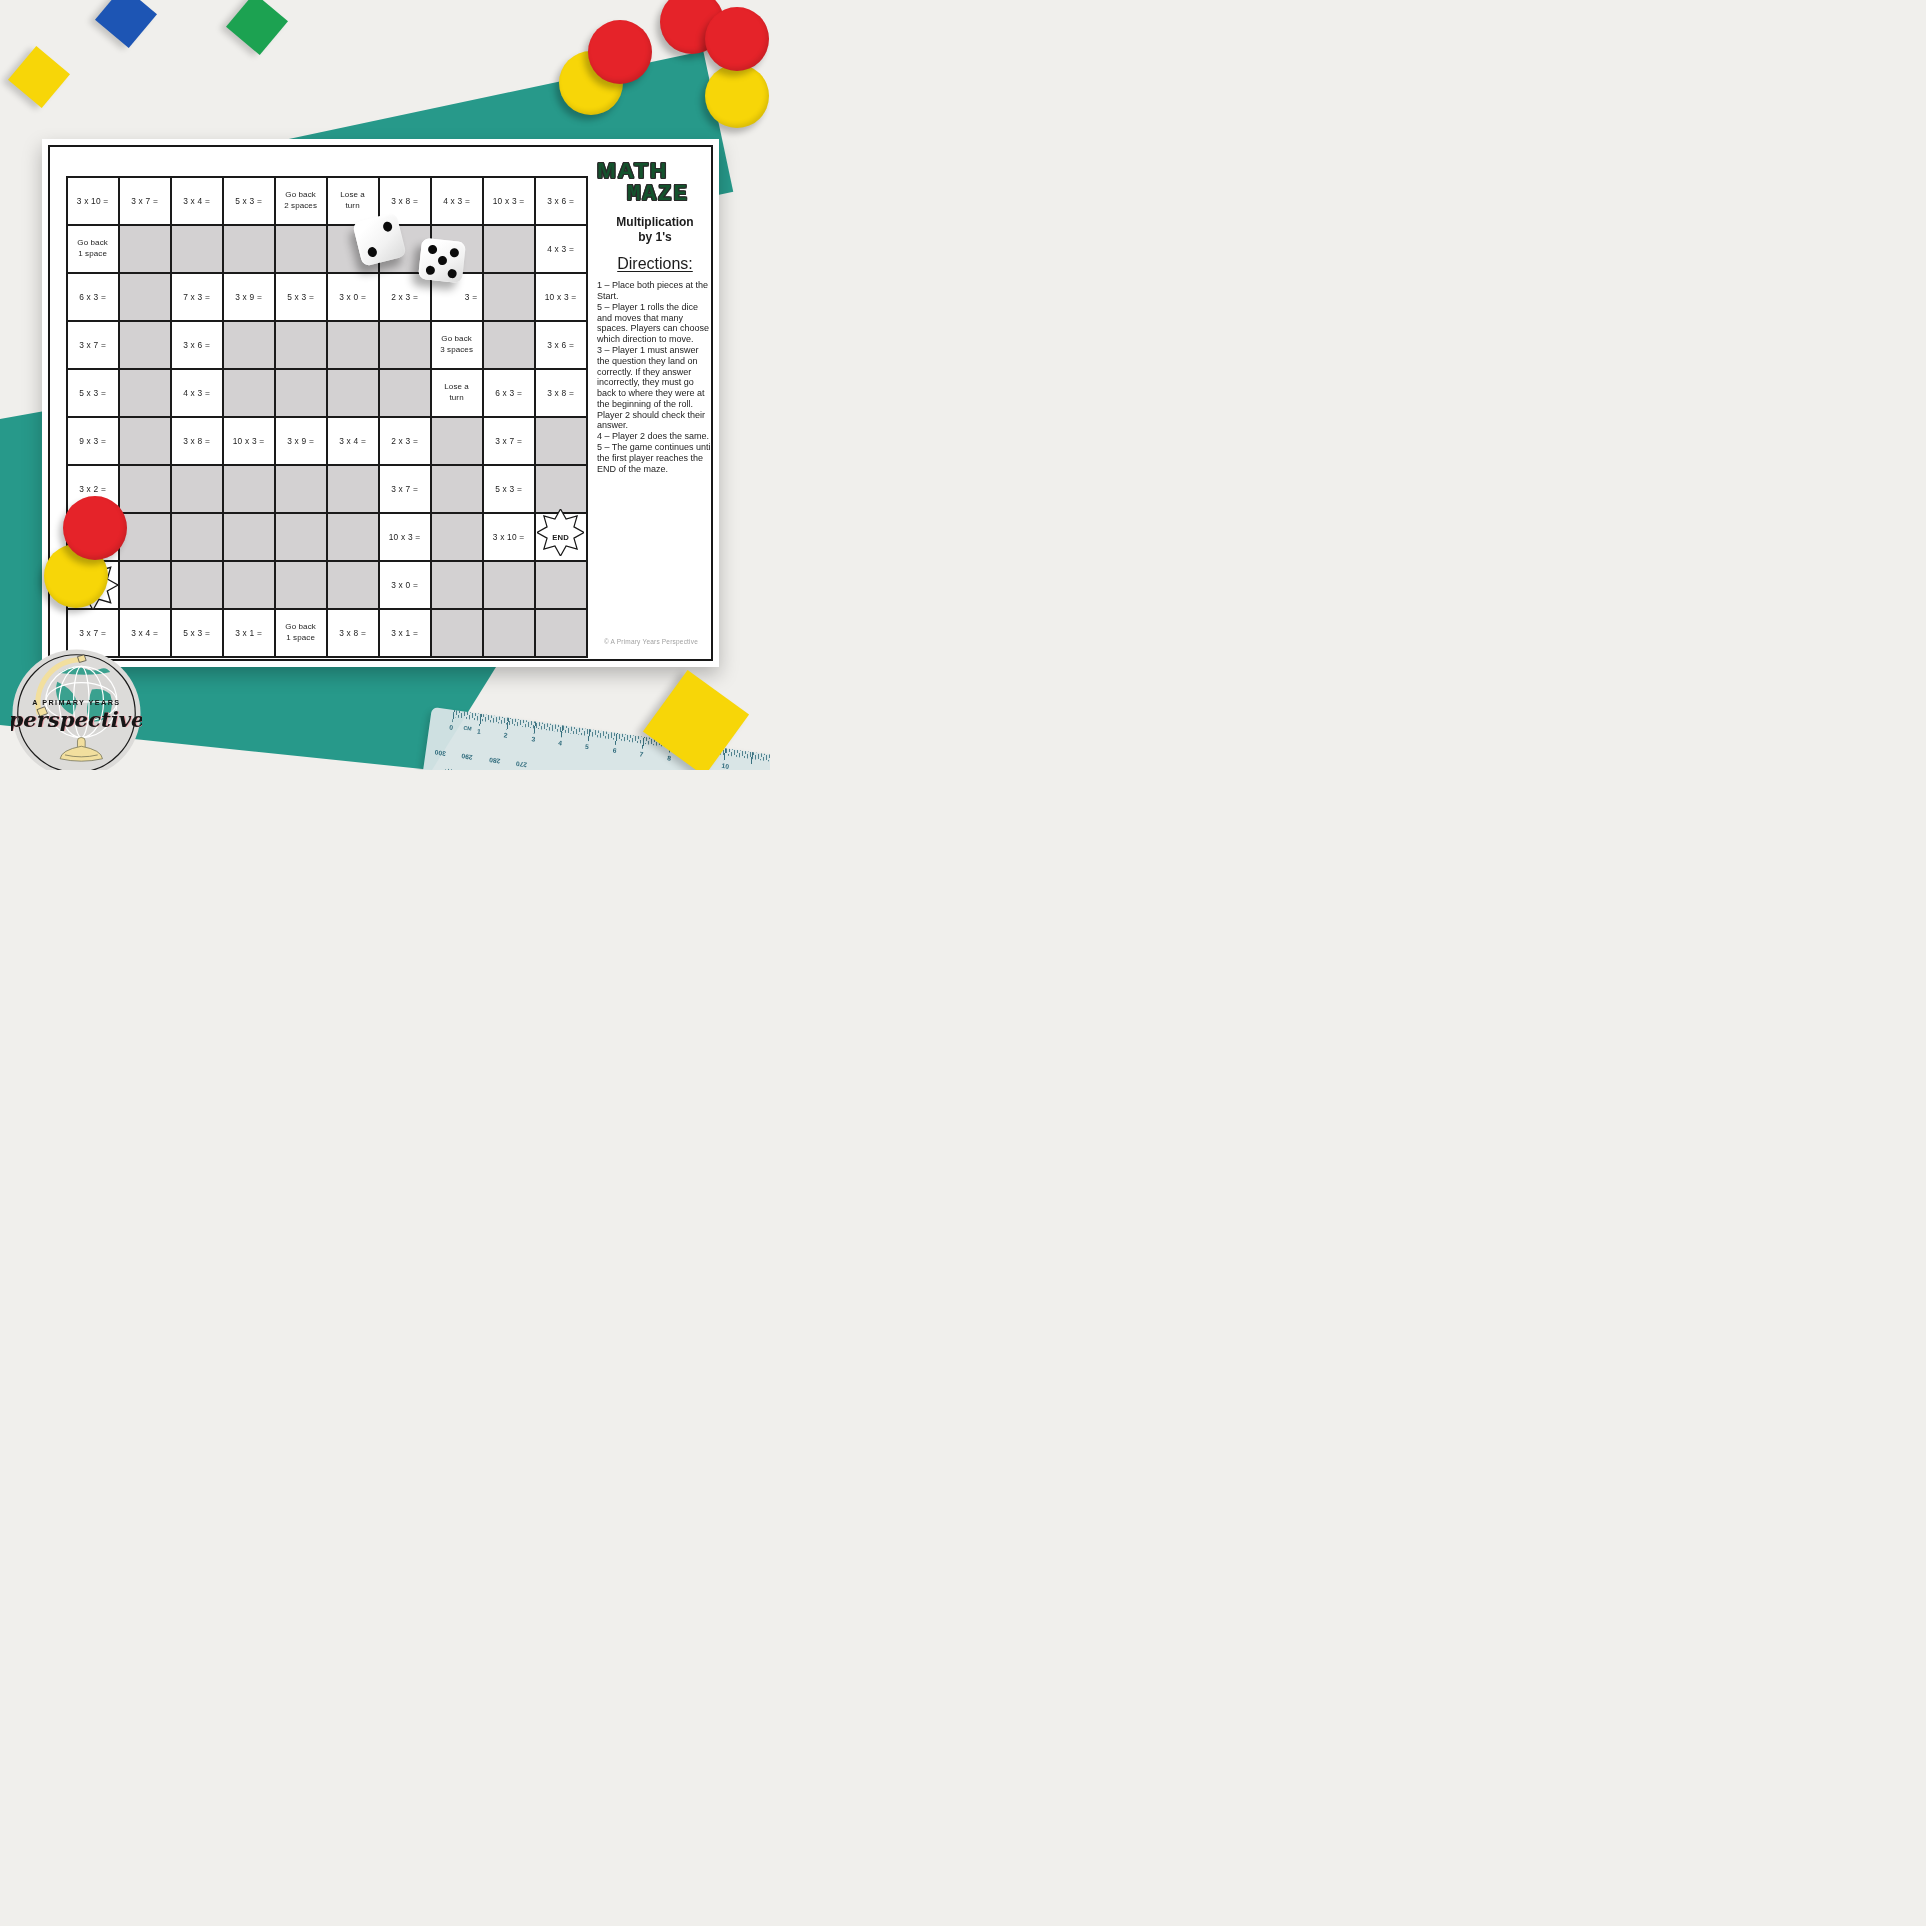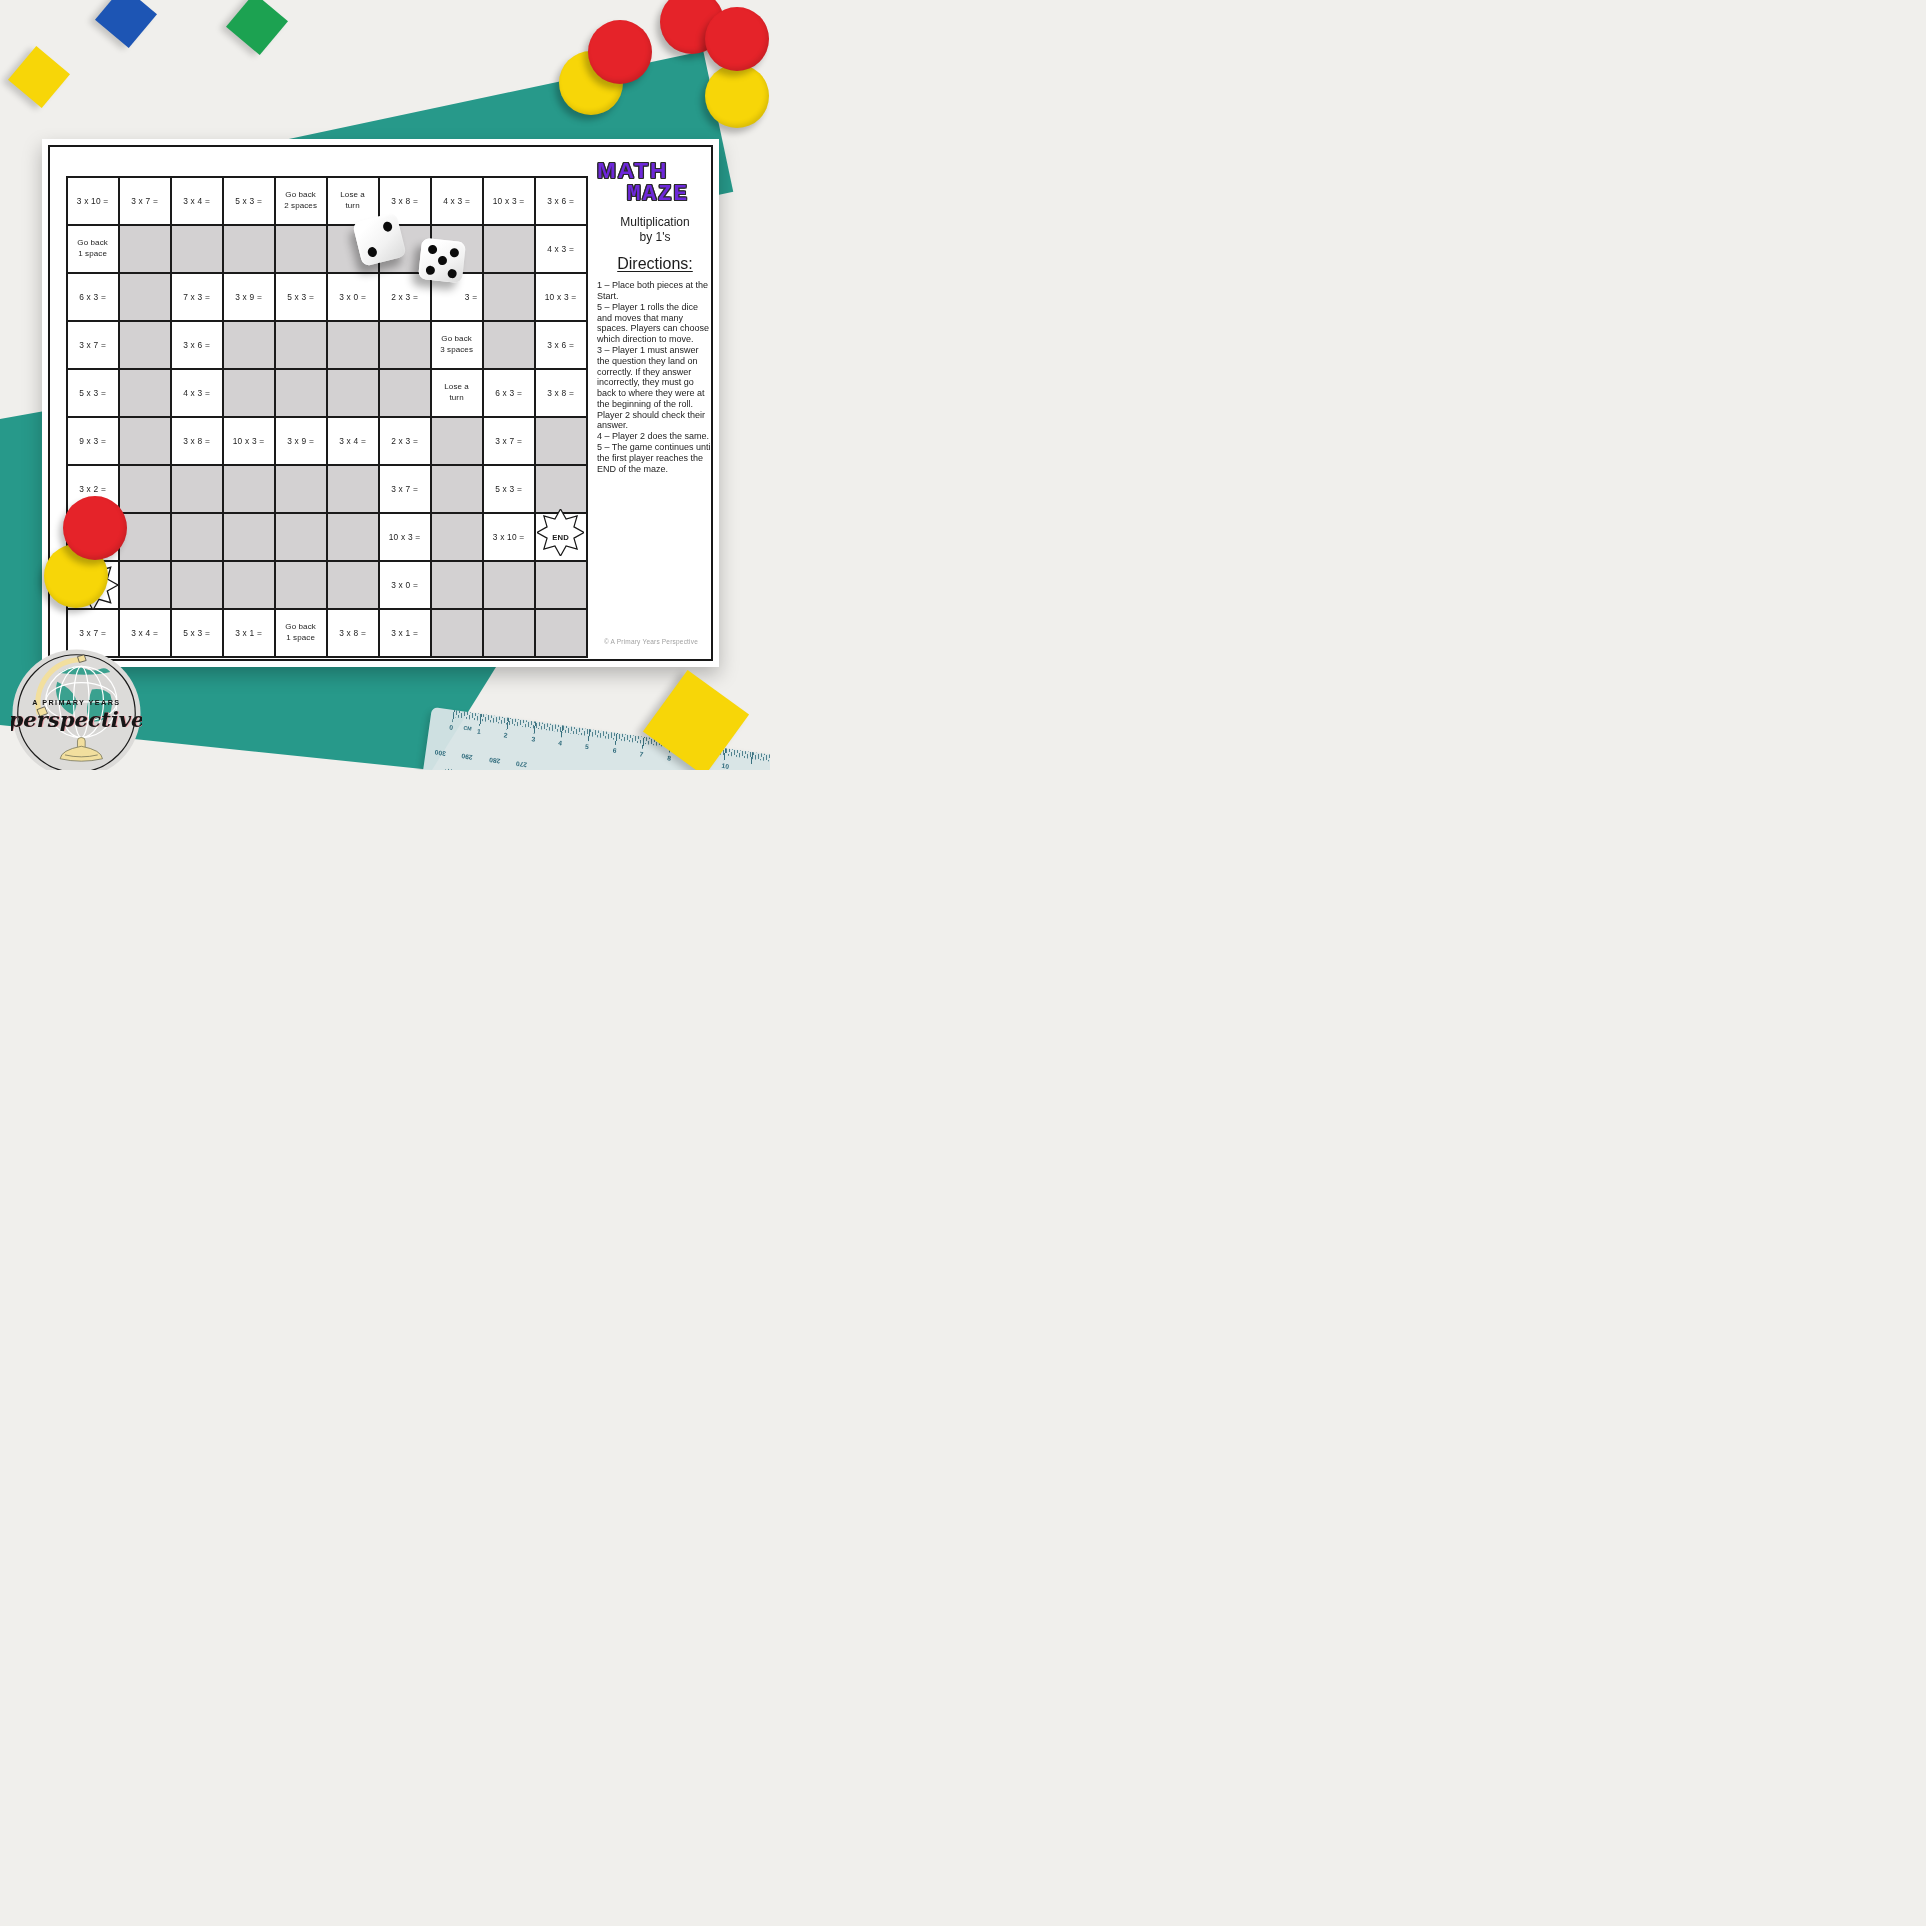--- a/index.html
+++ b/index.html
@@ -50,25 +50,25 @@
   .star-wrap{position:absolute;display:flex;align-items:center;justify-content:center;}
   .star-wrap svg{position:absolute;inset:0;}
   .star-label{position:relative;font-weight:700;z-index:1;}
   .start-star{width:50px;height:50px;}
   .end-star{width:47px;height:56px;}
   .start-star .star-label{font-size:6.7px;letter-spacing:0.2px;}
   .end-star .star-label{font-size:7.7px;}
 
   
   .panel{position:absolute;left:555px;top:20px;width:116px;color:#1c1c1c;}
-  .bubble{font-weight:800;font-size:22.6px;letter-spacing:1.9px;color:#6d28d9;line-height:1.04;
+  .bubble{font-weight:800;font-size:22.6px;letter-spacing:1.9px;color:#14532d;line-height:1.04;
           text-shadow:-1px -1px 0 #2a2a2a,1px -1px 0 #2a2a2a,-1px 1px 0 #2a2a2a,1px 1px 0 #2a2a2a,
                       -1.2px 0 0 #2a2a2a,1.2px 0 0 #2a2a2a,0 -1.2px 0 #2a2a2a,0 1.2px 0 #2a2a2a;}
   .bubble.l2{margin-left:30px;margin-top:1px;font-family:Liberation Mono, monospace;}
-  .subtitle{margin-top:7.7px;font-size:12px;font-weight:400;text-align:center;line-height:1.3;}
+  .subtitle{margin-top:7.7px;font-size:12px;font-weight:700;text-align:center;line-height:1.3;}
   .dir-head{margin-top:9.6px;font-size:16px;text-align:center;text-decoration:underline;
             text-underline-offset:1.9px;}
   .dir-body{margin-top:6.7px;font-size:9px;line-height:1.2;}
   .dir-body p{margin:0;}
   .copyright{position:absolute;right:21px;top:499px;font-size:6.5px;color:#a2a2a2;letter-spacing:0.2px;}
 
   
   .die{border-radius:7.7px;z-index:6;
        background:linear-gradient(145deg,#ffffff 20%,#f2f2f2 60%,#d9d9d9 100%);
        box-shadow:-5.8px 7.7px 8.7px rgba(0,0,0,.32), inset 1px 1.4px 2.9px rgba(255,255,255,.9);}

